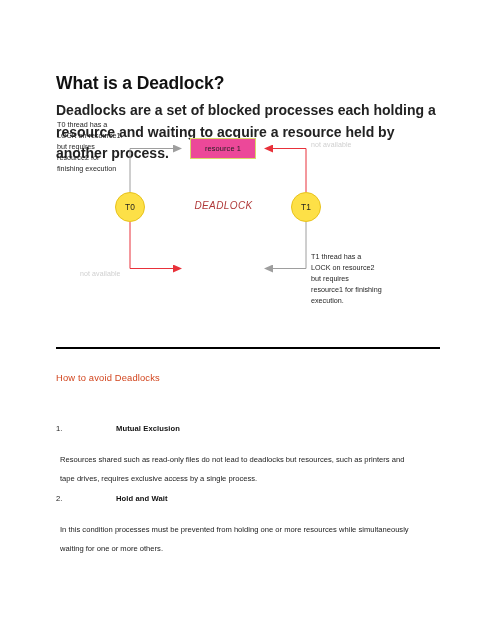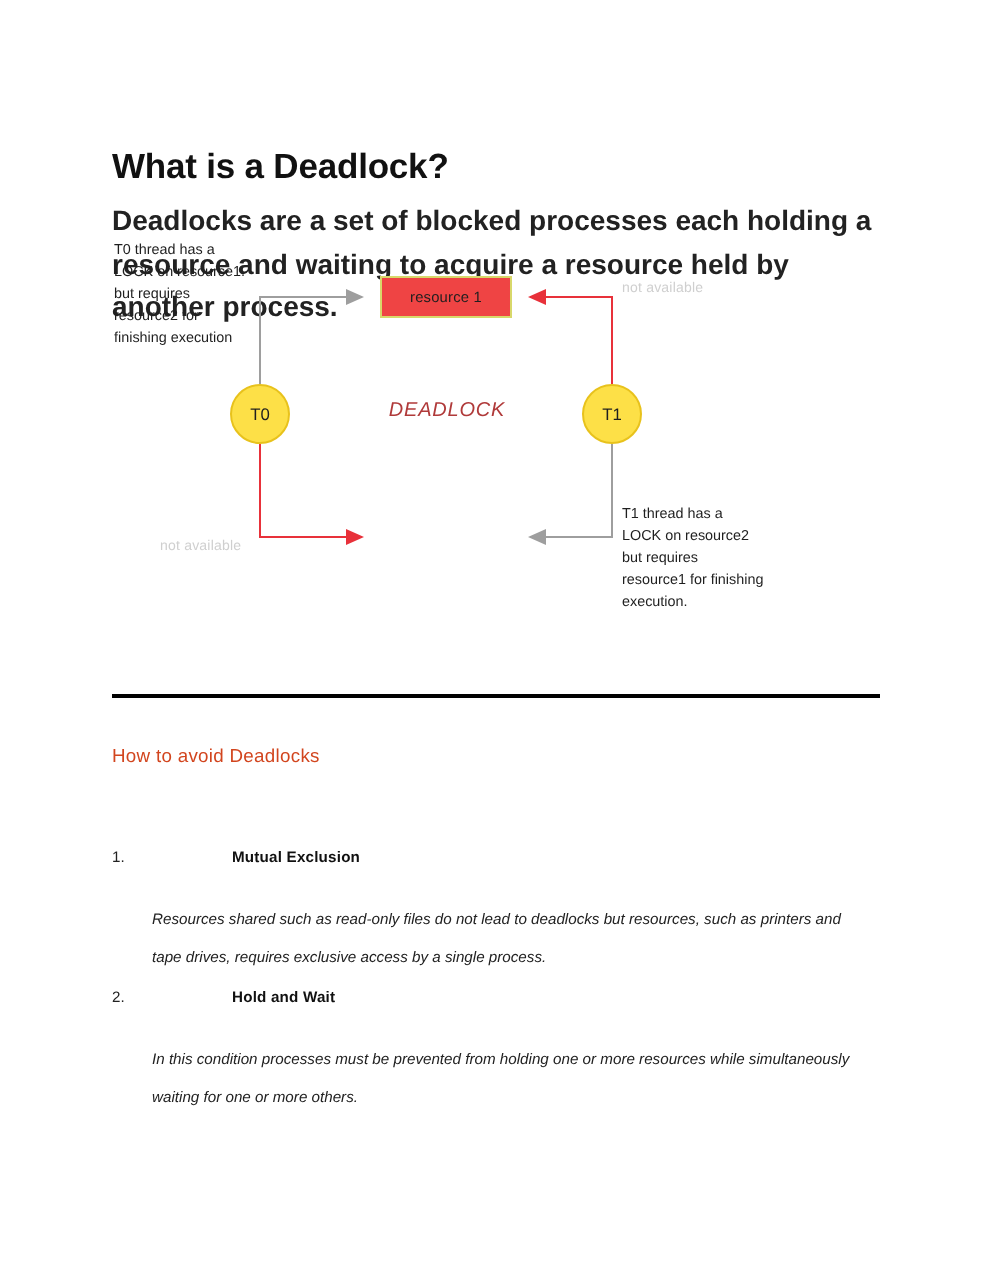--- a/index.html
+++ b/index.html
@@ -78,21 +78,21 @@
     color: #cfcfcf;
     letter-spacing: 0.1px;
   }
   .na-right { left: 311px; top: 29px; }
   .na-left  { left: 80px;  top: 158px; }
 
   .res-box {
     position: absolute;
     box-sizing: border-box;
     border: 1px solid #d8d86a;
-    background: #ef4444;
+    background: #ec4899;
     font-size: 7.4px;
     color: #1f1f1f;
     display: flex;
     align-items: center;
     justify-content: center;
     letter-spacing: 0.1px;
   }
   .res1 { left: 190px; top: 26px;  width: 66px; height: 21px; }
   .res2 { left: 190px; top: 146px; width: 66px; height: 21px; }
 
@@ -175,27 +175,26 @@
     left: 20px;
     top: 0;
     font-size: 7.6px;
     font-weight: bold;
     color: #111111;
     letter-spacing: 0.1px;
     margin-left: 40px;
   }
   .olist-item .item-body {
     position: absolute;
-    left: 20px;
+    left: 4px;
     top: 26px;
     width: 352px;
     font-size: 7.6px;
     line-height: 2.55;
     color: #222222;
-    font-style: italic;
   }
   .item-1 { height: 70px; }
   .item-2 { height: 70px; }
 </style>
 </head>
 <body>
 
 <div class="page">
 
   <h1 class="doc-title">What is a Deadlock?</h1>

